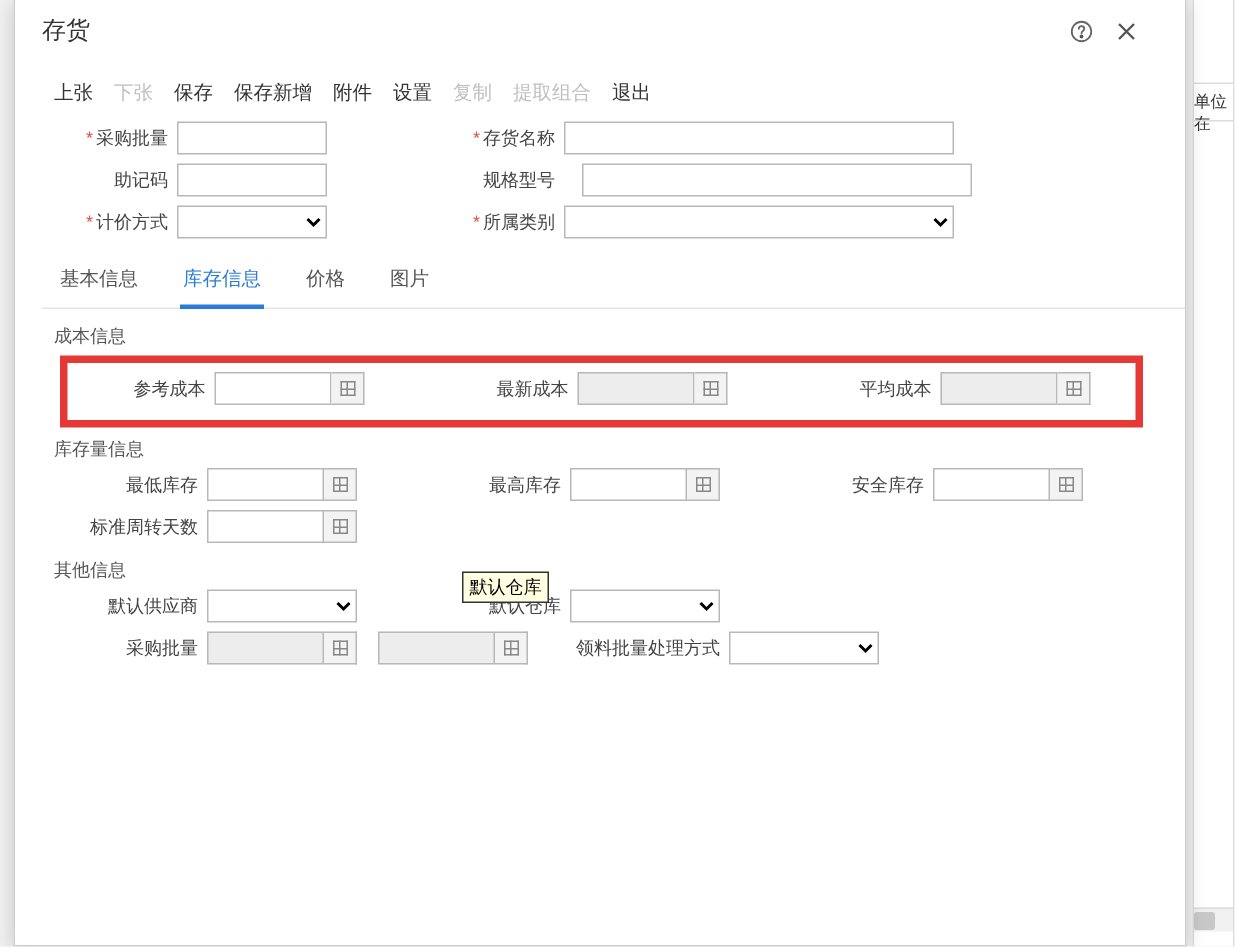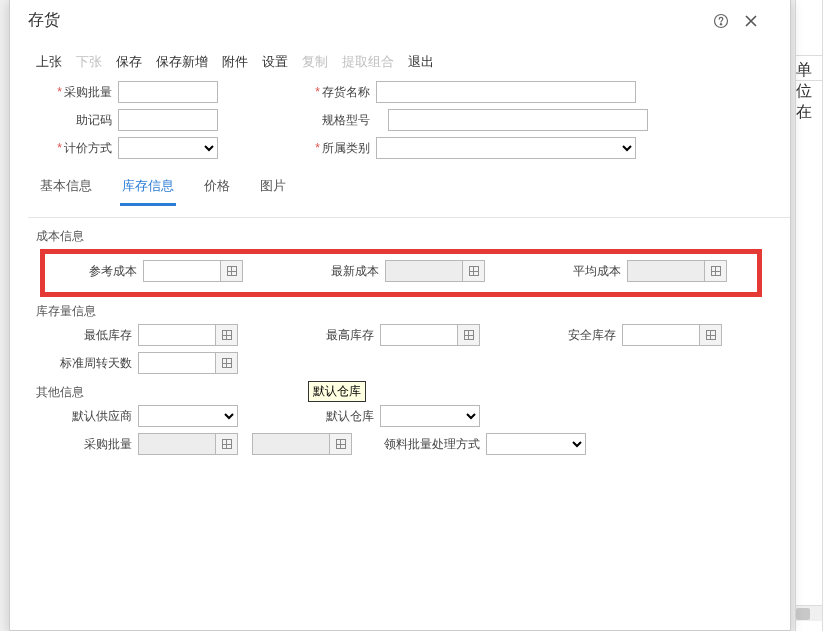--- a/index.html
+++ b/index.html
@@ -5,21 +5,21 @@
   * { box-sizing: border-box; font-family: "Microsoft YaHei", Arial, sans-serif; }
   html, body { margin: 0; padding: 0; width: 823px; height: 631px; overflow: hidden; }
   body { background: #f0f0f0; position: relative; }
 
   .bg-col {
     position: absolute; left: 795px; top: 0; width: 28px; height: 631px;
     background: #fff; border-left: 1px solid #dcdcdc; border-right: 1px solid #dcdcdc;
   }
   .bg-col .sep1 { position:absolute; left:0; right:0; top:55px; height:1px; background:#dcdcdc;}
   .bg-col .sep2 { position:absolute; left:0; right:0; top:80px; height:1px; background:#dcdcdc;}
-  .bg-text { position:absolute; top:60px; font-size:16px; color:#333;font-family:Liberation Serif, serif; }
+  .bg-text { position:absolute; top:60px; font-size:11px; color:#333;font-family:Liberation Serif, serif; }
   .bg-scroll { position:absolute; left:0; right:0; top:605px; height:16px; background:#f0f0f0; border-top:1px solid #dcdcdc;}
   .bg-thumb { position:absolute; left:0; top:2px; height:12px; width:14px; background:#c8c8c8; border-radius:2px;}
 
   .sheet {
     position: absolute; left: 9px; top: 0; width: 782px; height: 631px;
     background: #fff; border: 1px solid #ccc; border-top: none;
     box-shadow: 0 2px 12px rgba(0,0,0,0.18);
   }
 
   .titlebar {
@@ -48,21 +48,21 @@
   .field input.ti {
     height: 22px; border: 1px solid #b8b8b8; background: #fff; font-size: 12px; padding: 0 4px;
   }
   .field .w100 { width: 100px; }
   .field .w260 { width: 260px; }
   .field select.sel {
     height: 22px; border: 1px solid #b8b8b8; background: #fff; font-size: 12px; padding: 0 2px;
   }
 
   .tabs {
-    display: flex; gap: 26px; padding: 8px 0 12px 10px; margin-top: 2px;
+    display: flex; gap: 26px; padding: 8px 0 0 10px; margin-top: 2px;
     border-bottom: 1px solid #e5e5e5; font-size: 13px;
   }
   .tabs .tab { padding: 4px 2px 8px 2px; color: #555; cursor: pointer; }
   .tabs .tab.active { color: #2b7cd6; border-bottom: 3px solid #2b7cd6; margin-bottom:-1px; font-weight: 500;}
 
   .section { margin-top: 10px; padding-left: 8px; }
   .section-title { font-size: 12px; color: #555; margin-bottom: 4px; }
 
   .highlight-box {
     border: 5px solid #e53935; padding: 6px 8px 10px 8px; margin: 2px 28px 6px 4px;

